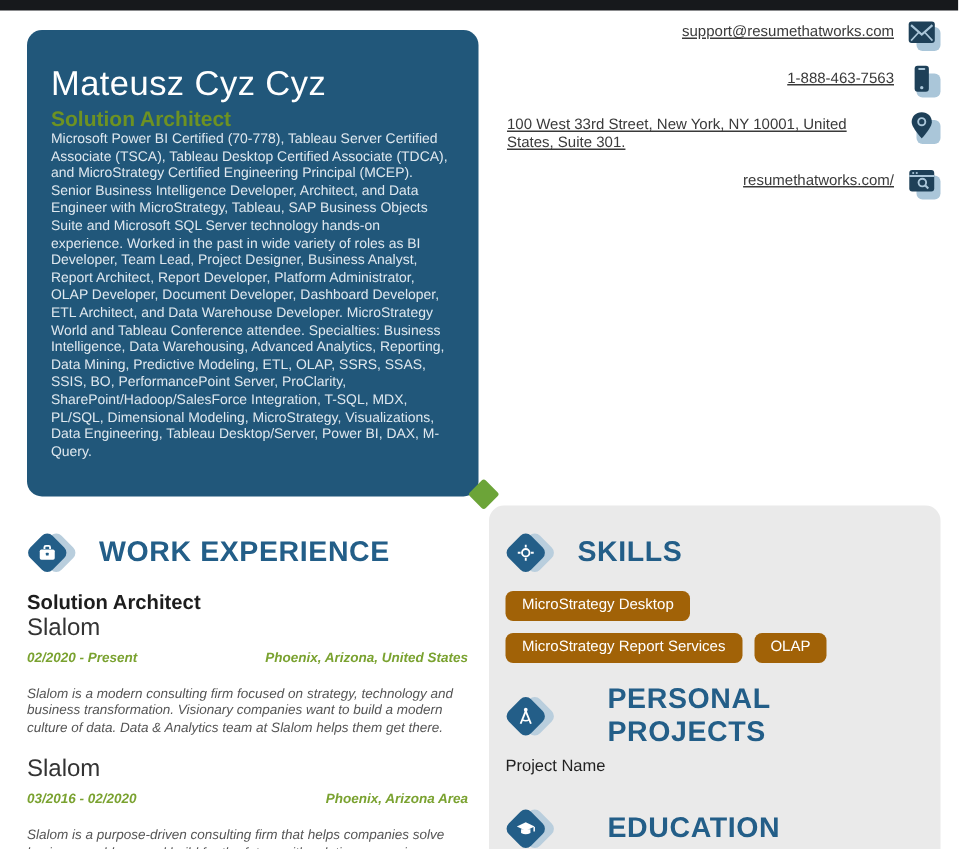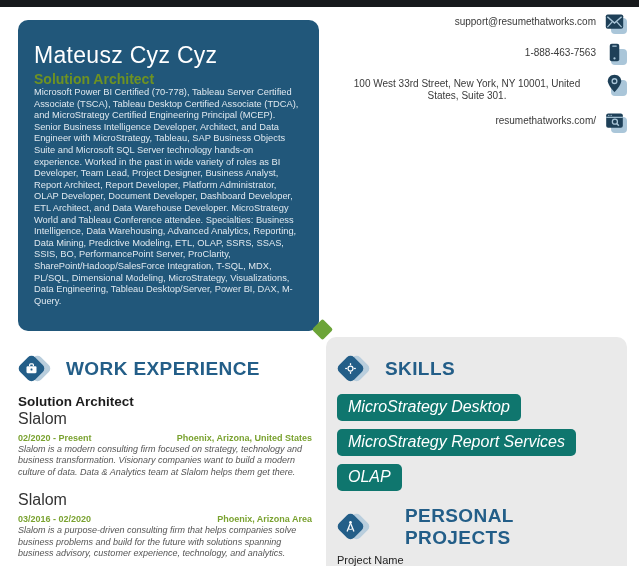--- a/index.html
+++ b/index.html
@@ -17,21 +17,21 @@
     background:#21577a; border-radius:10px; padding:22px 16px 10px 16px;
     overflow:hidden;
   }
   .name { color:#ffffff; font-size:23px; font-weight:400; letter-spacing:.3px; }
   .job-title { color:#6e9222; font-size:14px; font-weight:600; margin-top:2px; }
   .summary { color:#dfe8ef; font-size:9.3px; line-height:11.6px; margin-top:0; }
 
   
   #contact { position:absolute; top:12px; right:12px; width:300px; }
   .c-row { display:flex; justify-content:flex-end; align-items:flex-start; gap:9px; margin-bottom:9px; }
-  .c-text { font-size:10px; color:#3a3a3a; text-align:center; padding-top:4px; max-width:258px; line-height:12px; }
+  .c-text { font-size:10px; color:#3a3a3a; text-align:left; padding-top:4px; max-width:258px; line-height:12px;text-decoration:underline; }
   .cicon { position:relative; width:22px; height:22px; flex:0 0 22px; }
   .cicon .c-shadow { position:absolute; right:0; bottom:0; width:16px; height:16px; background:#aac6d9; border-radius:4px; }
   .cicon svg { position:absolute; left:0; top:0; }
 
   
   #sep-diamond {
     position:absolute; left:315px; top:322px; width:15px; height:15px;
     background:#6ca438; transform:rotate(45deg); border-radius:2px;
   }
 
@@ -57,29 +57,29 @@
     background:#235e88; border-radius:5px; transform:rotate(45deg);
     display:flex; align-items:center; justify-content:center;
   }
   .dicon .d-main svg { transform:rotate(-45deg); }
   .sec-title { color:#235e88; font-size:19px; font-weight:700; letter-spacing:.4px; }
 
   
   .job { margin-top:6px; }
   .job-name { font-size:13.5px; font-weight:700; color:#1d1d1d; line-height:15px; }
   .job-company { font-size:16px; color:#333333; margin-top:1px; }
-  .job-meta { display:flex; justify-content:space-between; font-size:9px; color:#7aa230; margin-top:5px; font-weight:600; }
-  .job-desc { font-size:9px; font-style:italic; color:#555555; line-height:11.4px; margin-top:1px; }
+  .job-meta { display:flex; justify-content:space-between; font-size:9px; font-style:italic; color:#7aa230; margin-top:5px; font-weight:600; }
+  .job-desc { font-size:9px; font-style:italic; color:#555555; line-height:11.4px; margin-top:14px; }
   .job + .job { margin-top:13px; }
 
   
   .pills { display:flex; flex-wrap:wrap; gap:8px; margin-top:4px; }
   .pill {
-    background:#0f766e; color:#ffffff; font-size:16px; padding:4px 11px 5px 11px;
-    border-radius:5px; white-space:nowrap;font-style:italic;
+    background:#a16207; color:#ffffff; font-size:10px; padding:4px 11px 5px 11px;
+    border-radius:5px; white-space:nowrap;
   }
   .plain-item { font-size:11px; color:#222222; margin-top:8px; }
   .mt { margin-top:17px;gap:34px; }
 </style>
 </head>
 <body>
 
 <div id="page">
   <div id="topbar"></div>
 

